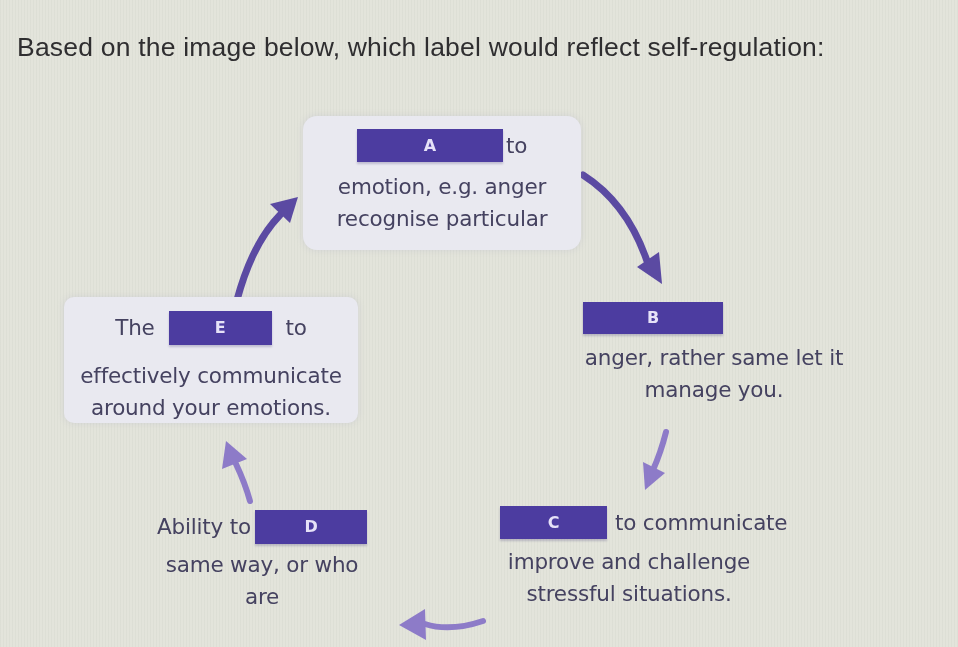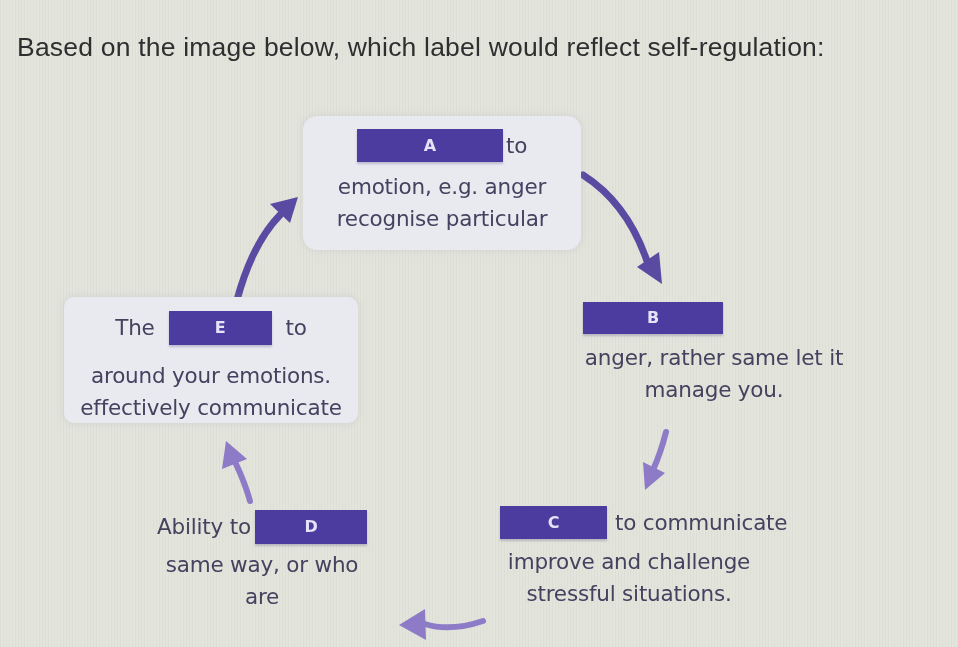--- a/index.html
+++ b/index.html
@@ -185,18 +185,18 @@
     </div>
 
     <div class="node node-e card">
       <div class="row">
         <span class="side-text">The</span>
         <div class="label-box">
           <span>E</span>
         </div>
         <span class="side-text">to</span>
       </div>
+      <div>effectively communicate</div>
       <div>around your emotions.</div>
-      <div>effectively communicate</div>
     </div>
 
   </div>
 </div>
 
 </body></html>

